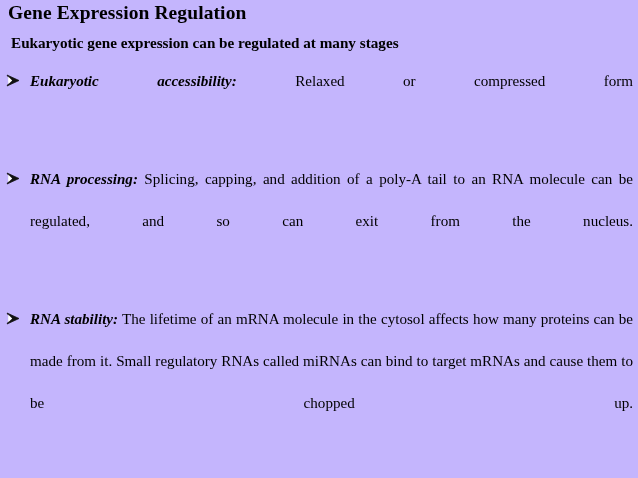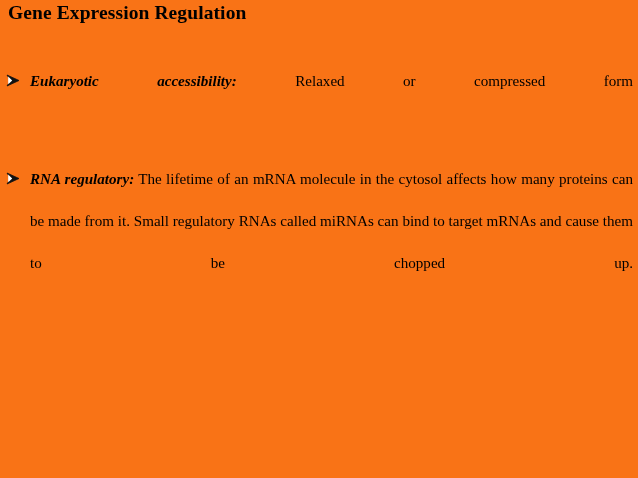--- a/index.html
+++ b/index.html
@@ -13,21 +13,21 @@
     overflow: hidden;
     font-family: "Liberation Serif", "DejaVu Serif", serif;
     color: #000000;
     -webkit-font-smoothing: antialiased;
   }
 
   .slide {
     position: relative;
     width: 638px;
     height: 478px;
-    background: #f97316;
+    background: #c4b5fd;
     box-sizing: border-box;
   }
 
   .slide-title {
     position: absolute;
     left: 8px;
     top: 1px;
     font-size: 19.5px;
     font-weight: bold;
     line-height: 24px;
@@ -104,38 +104,47 @@
     width: 100%;
   }
 </style>
 </head>
 <body>
 
 <div class="slide">
 
   <div class="slide-title">Gene Expression Regulation</div>
 
+  <div class="slide-subtitle">Eukaryotic gene expression can be regulated at many stages</div>
 
   <ul class="body-list">
 
     <li class="bullet-item">
       <span class="bullet-marker">
         <svg width="14" height="13" viewBox="0 0 14 13" aria-hidden="true">
           <path d="M1 1 L13 6.5 L1 12 L4.6 6.5 Z" fill="#111111" stroke="#111111" stroke-width="0.8" stroke-linejoin="miter"></path>
           <path d="M2.2 2.6 L6.2 6.4 L2.2 10.2 Z" fill="#ffffff"></path>
         </svg>
       </span><span class="lead-in">Eukaryotic accessibility:</span><span class="rest-text"> Relaxed or compressed form</span>
     </li>
 
 
+    <li class="bullet-item">
+      <span class="bullet-marker">
+        <svg width="14" height="13" viewBox="0 0 14 13" aria-hidden="true">
+          <path d="M1 1 L13 6.5 L1 12 L4.6 6.5 Z" fill="#111111" stroke="#111111" stroke-width="0.8" stroke-linejoin="miter"></path>
+          <path d="M2.2 2.6 L6.2 6.4 L2.2 10.2 Z" fill="#ffffff"></path>
+        </svg>
+      </span><span class="lead-in">RNA processing:</span><span class="rest-text"> Splicing, capping, and addition of a poly-A tail to an RNA molecule can be regulated, and so can exit from the nucleus.</span>
+    </li>
 
     <li class="bullet-item">
       <span class="bullet-marker">
         <svg width="14" height="13" viewBox="0 0 14 13" aria-hidden="true">
           <path d="M1 1 L13 6.5 L1 12 L4.6 6.5 Z" fill="#111111" stroke="#111111" stroke-width="0.8" stroke-linejoin="miter"></path>
           <path d="M2.2 2.6 L6.2 6.4 L2.2 10.2 Z" fill="#ffffff"></path>
         </svg>
-      </span><span class="lead-in">RNA regulatory:</span><span class="rest-text"> The lifetime of an mRNA molecule in the cytosol affects how many proteins can be made from it. Small regulatory RNAs called miRNAs can bind to target mRNAs and cause them to be chopped up.</span>
+      </span><span class="lead-in">RNA stability:</span><span class="rest-text"> The lifetime of an mRNA molecule in the cytosol affects how many proteins can be made from it. Small regulatory RNAs called miRNAs can bind to target mRNAs and cause them to be chopped up.</span>
     </li>
 
   </ul>
 
 </div>
 
 </body></html>

